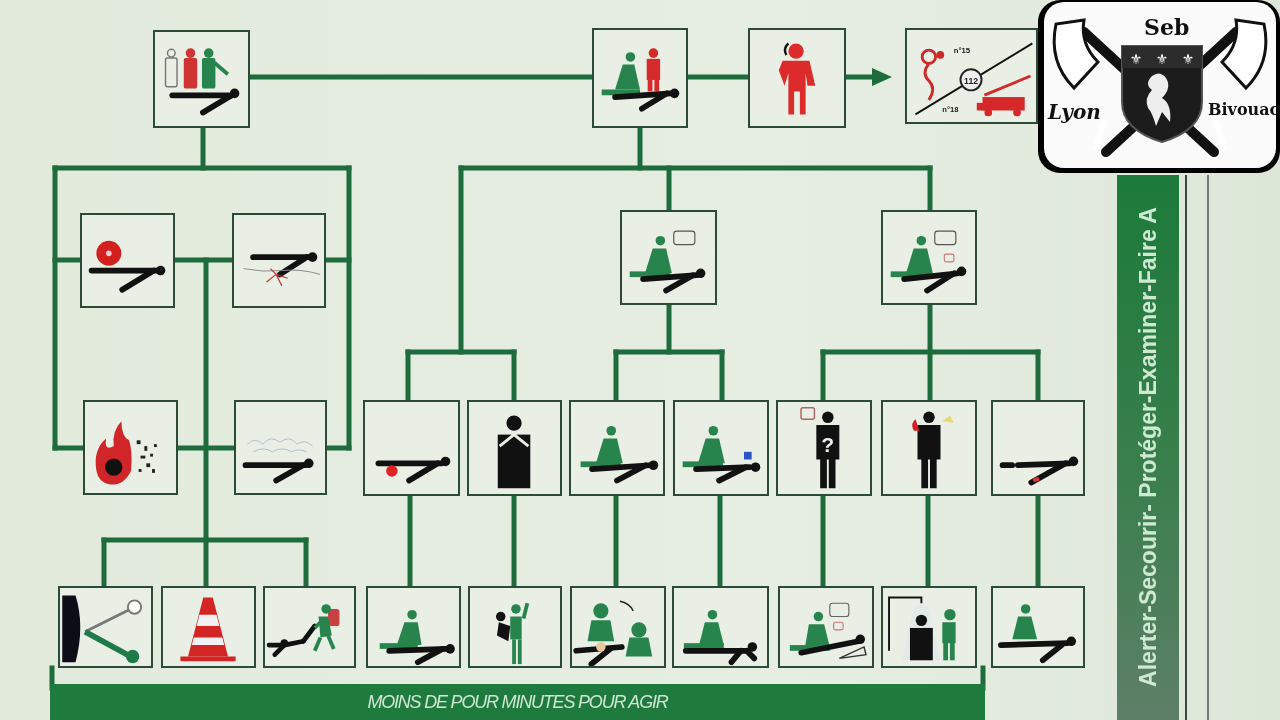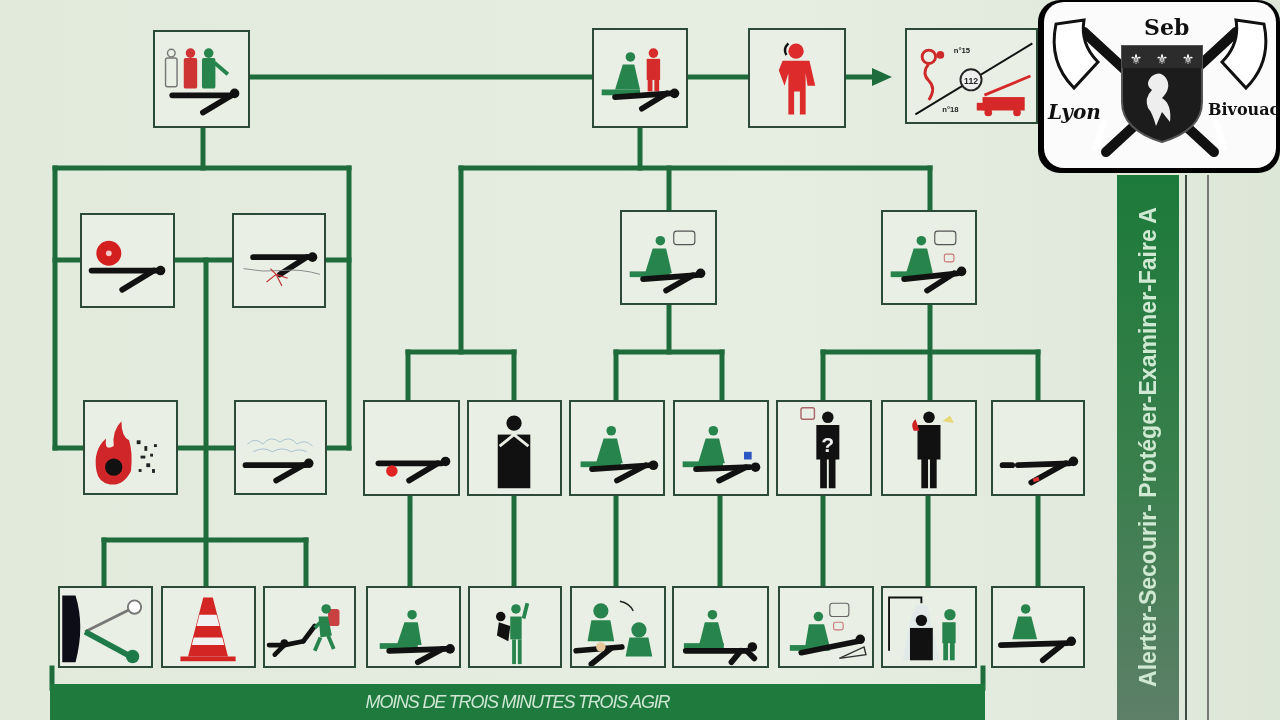--- a/index.html
+++ b/index.html
@@ -464,21 +464,21 @@
         </g>
       <g stroke="#111" stroke-width="6" stroke-linecap="round">
           <line x1="8" y1="60" x2="78" y2="58"></line>
           <line x1="72" y1="60" x2="52" y2="76"></line>
         </g>
       <circle cx="82" cy="56" r="5" fill="#111"></circle>
     </svg>
   </div>
 
   <div class="banner">
-    <div class="banner-text">MOINS DE TROIS MINUTES TROIS AGIR</div>
+    <div class="banner-text">MOINS DE POUR MINUTES POUR AGIR</div>
   </div>
 
   <div class="vband">
     <div class="vband-text">Alerter-Secourir- Protéger-Examiner-Faire A</div>
   </div>
   <div class="vline" style="left:1185px;top:175px;width:2px;height:545px;"></div>
   <div class="vline" style="left:1207px;top:175px;width:2px;height:545px;background:#777;"></div>
 
   <div class="logo">
     <div class="logo-inner">

